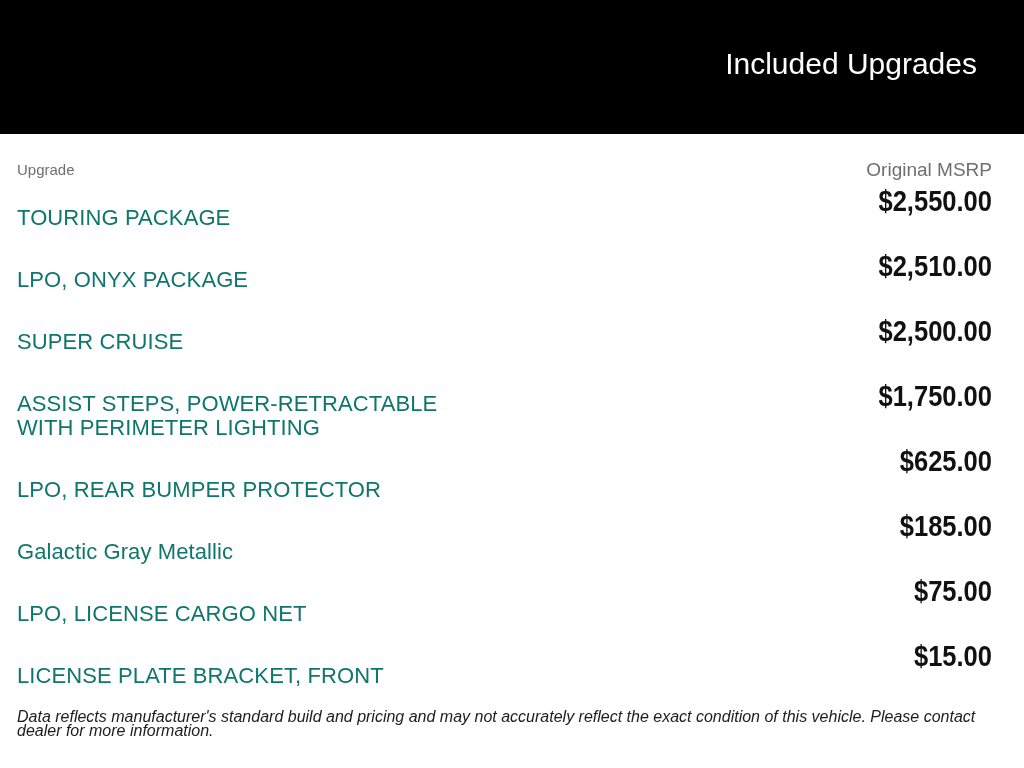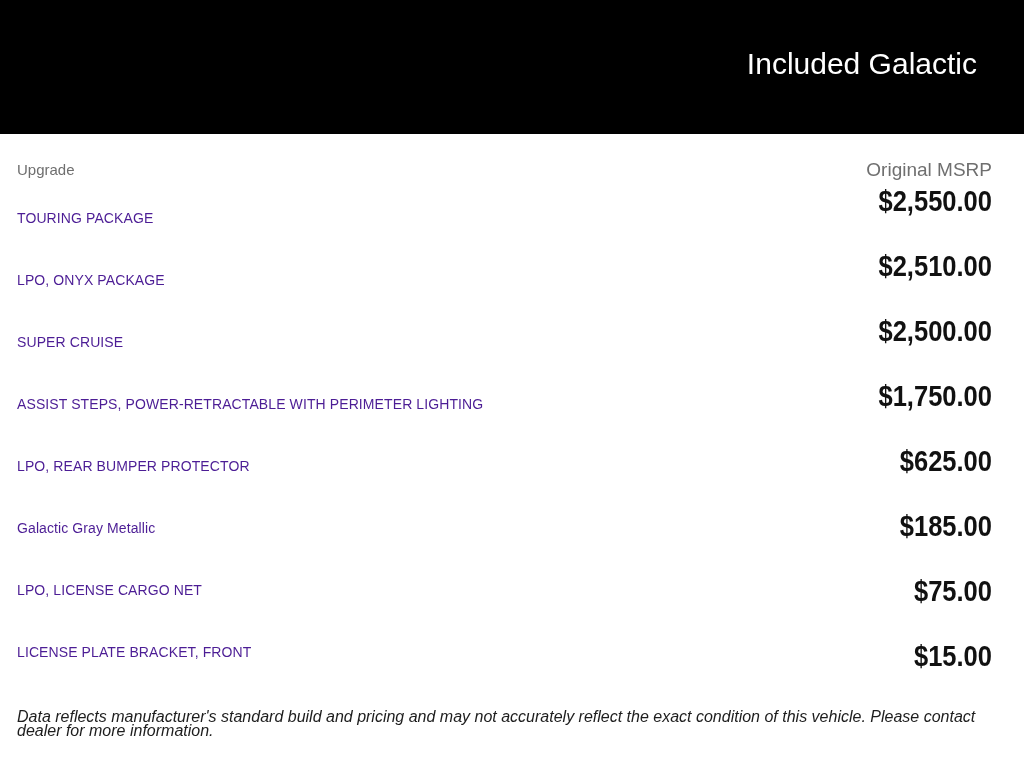--- a/index.html
+++ b/index.html
@@ -50,23 +50,23 @@
     text-align: right;
   }
 
   .names-col {
     position: absolute;
     left: 17px;
     top: 206px;
     width: 472px;
   }
   .upgrade-name {
-    font-size: 14px;
+    font-size: 22px;
     line-height: 24px;
-    color: #4c1d95;
+    color: #0f766e;
     margin-bottom: 38px;
     letter-spacing: 0.1px;
   }
 
   .prices-col {
     position: absolute;
     right: 32px;
     top: 186px;
     width: 220px;
     text-align: right;
@@ -92,21 +92,21 @@
     font-style: italic;
     color: #1d1d1d;
   }
 </style>
 </head>
 <body>
 
 <div class="page">
 
   <div class="header-bar">
-    <div class="header-title">Included Galactic</div>
+    <div class="header-title">Included Upgrades</div>
   </div>
 
   <div class="col-header-left">Upgrade</div>
 
   <div class="col-header-right">Original MSRP</div>
 
   <div class="names-col">
     <div class="upgrade-name">TOURING PACKAGE</div>
     <div class="upgrade-name">LPO, ONYX PACKAGE</div>
     <div class="upgrade-name">SUPER CRUISE</div>

